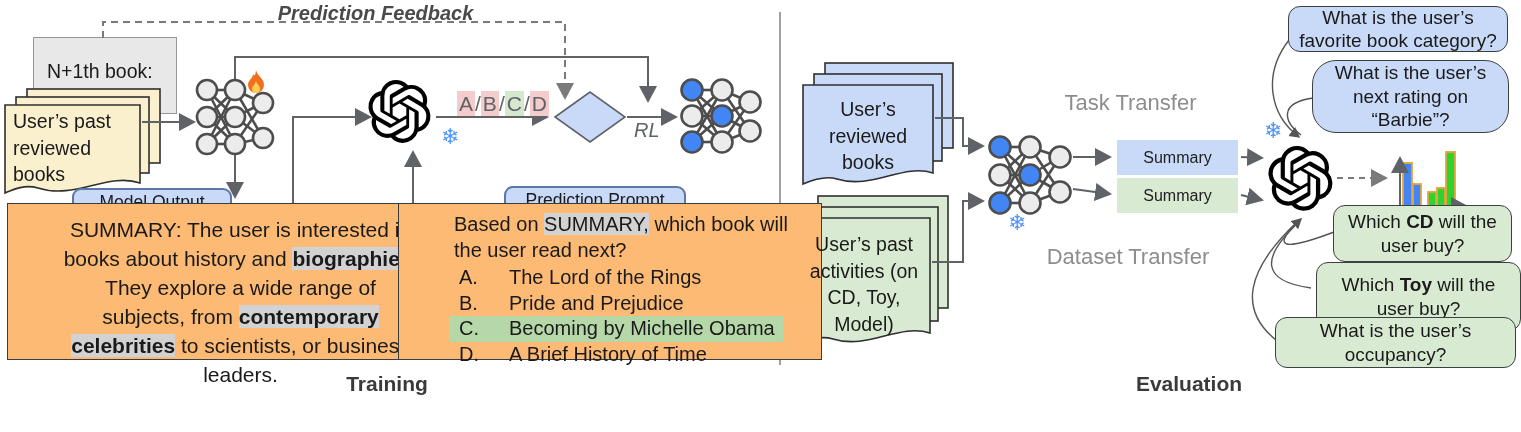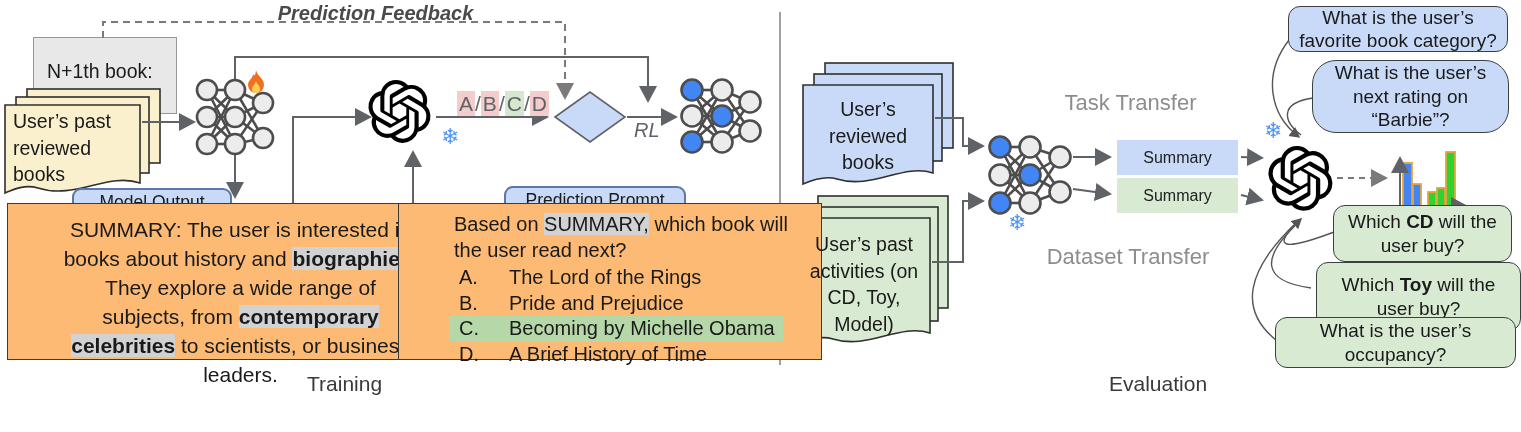--- a/index.html
+++ b/index.html
@@ -35,21 +35,21 @@
   .opt-row{display:flex;width:fit-content;line-height:25.5px;font-size:20px;padding-right:8px;}
   .opt-letter{width:50px;padding-left:10px;flex:none;}
   .hl-green{background:#b6d7a8;}
 
   .abcd{left:457px;top:92px;font-size:21px;color:#5f6368;white-space:nowrap;}
   .abcd .chip{padding:1px 2px;}
   .bg-pink{background:#f4cccc;}
   .bg-grn{background:#d5e8ce;}
   .rl{left:634px;top:119px;font-size:20px;font-style:italic;color:#5f6368;}
 
-  .sec-label{font-weight:normal;font-size:21px;color:#3a3a3a;text-align:left;}
+  .sec-label{font-weight:bold;font-size:21px;color:#3a3a3a;text-align:center;}
   .training-label{left:307px;top:372px;width:160px;}
   .eval-label{left:1109px;top:372px;width:160px;}
 
   .transfer{font-size:22px;color:#8d8d8d;text-align:center;}
   .task-label{left:1053px;top:90px;width:155px;}
   .dataset-label{left:1038px;top:244px;width:180px;}
 
   .sumbox{width:121px;height:35px;line-height:35px;text-align:center;font-size:16px;color:#202124;}
   .sum-blue{left:1117px;top:140px;background:#c9daf8;}
   .sum-green{left:1117px;top:178px;background:#d9ead3;}

